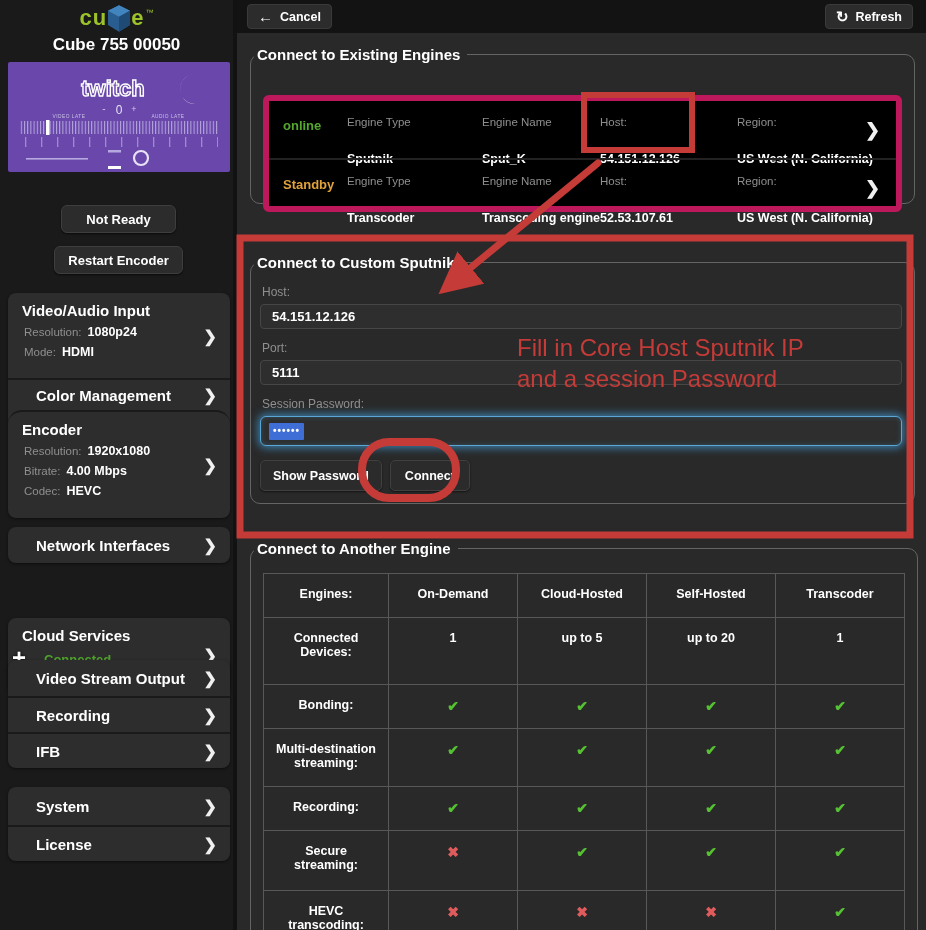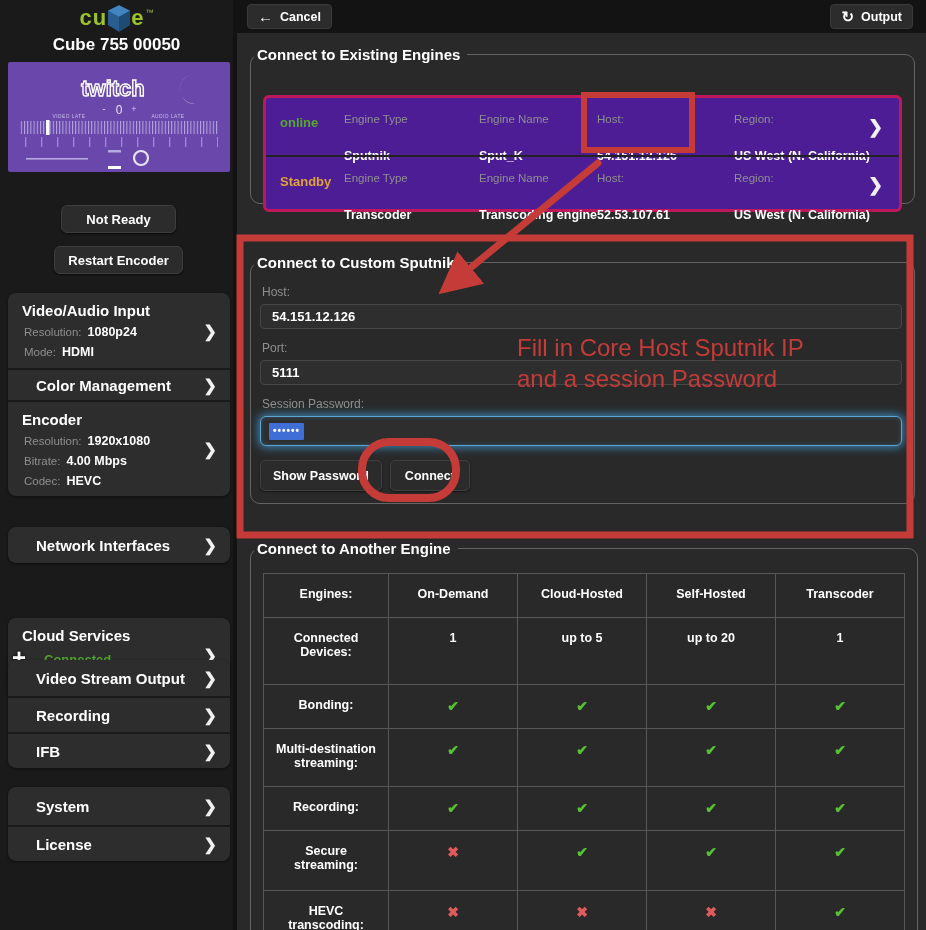--- a/index.html
+++ b/index.html
@@ -43,21 +43,21 @@
   .tb-refresh { right:13px; }
   .tb-ico { font-size:15px; font-weight:bold; }
   .tb-title { position:absolute; top:8px; left:0; width:100%; text-align:center; font-size:15px; font-weight:bold; }
   fieldset { position:absolute; border:1px solid #646464; border-radius:10px; padding:0; }
   legend { font-size:15px; font-weight:bold; color:#fff; padding:0 7px 0 3px; margin-left:3px; white-space:nowrap;}
   .f1 { left:13px; top:46px; width:665px; height:158px; }
   .f2 { left:13px; top:254px; width:665px; height:250px; }
   .f3 { left:13px; top:540px; width:665px; height:430px; }
   
   .engines { position:absolute; left:12px; right:12px; top:32px; height:117px;
-    background:#4c1d95; border:3px solid #be185d; border-radius:6px; }
+    background:#000000; border:6px solid #be185d; border-radius:6px; }
   .erow { position:relative; height:57px; cursor:pointer; }
   .erow + .erow { border-top:2px solid #222; }
   .estatus { position:absolute; left:14px; top:17px; font-size:13px; font-weight:bold; }
   .efield { position:absolute; top:15px; }
   .ef-0 { left:78px; } .ef-1 { left:213px; } .ef-2 { left:331px; } .ef-3 { left:468px; }
   .elabel { font-size:11.5px; color:#8f8f8f; }
   .evalue { font-size:12.5px; font-weight:bold; margin-top:24px; white-space:nowrap; }
   .erow .chev { right:16px; font-size:18px; }
   
   .f2-inner { padding:2px 12px 0 9px; }
@@ -131,31 +131,31 @@
         <rect x="18" y="96" width="62" height="1.6" fill="#b6a9df"></rect>
         <circle cx="133" cy="96" r="7" fill="none" stroke="#e8e2f7" stroke-width="2.2"></circle>
         <rect x="100" y="104" width="13" height="3" fill="#ffffff"></rect>
       </svg>
     </div>
 
     <button class="side-btn btn-notready">Not Ready</button>
     <button class="side-btn btn-restart">Restart Encoder</button>
 
     <div class="sgroup" style="top:293px;">
-      <div class="srow" style="height:75px;">
+      <div class="srow" style="height:85px;">
         <div class="s-title">Video/Audio Input</div>
         <div class="s-detail"><span>Resolution:</span><b>1080p24</b></div>
         <div class="s-detail"><span>Mode:</span><b>HDMI</b></div>
         <span class="chev">❯</span>
       </div>
       <div class="srow" style="height:32px;">
         <div class="s-title centered">Color Management</div>
         <span class="chev">❯</span>
       </div>
-      <div class="srow" style="height:96px;">
+      <div class="srow" style="height:108px;border-radius:14px;">
         <div class="s-title">Encoder</div>
         <div class="s-detail"><span>Resolution:</span><b>1920x1080</b></div>
         <div class="s-detail"><span>Bitrate:</span><b>4.00 Mbps</b></div>
         <div class="s-detail"><span>Codec:</span><b>HEVC</b></div>
         <span class="chev">❯</span>
       </div>
     </div>
 
     <div class="scard srow" style="top:527px; height:36px;">
       <div class="s-title centered">Network Interfaces</div>
@@ -197,21 +197,21 @@
   </aside>
 
   <main class="main">
     <div class="topbar">
       <button class="tb-btn tb-cancel">
         <span class="tb-ico">←</span>
         <span>Cancel</span>
       </button>
       <button class="tb-btn tb-refresh">
         <span class="tb-ico">↻</span>
-        <span>Output</span>
+        <span>Refresh</span>
       </button>
     </div>
 
     <fieldset class="f1">
       <legend>Connect to Existing Engines</legend>
       <div class="engines">
         <div class="erow">
           <span class="estatus" style="color: rgb(85, 168, 45);">online</span>
           <div class="efield ef-0">
             <div class="elabel">Engine Type</div>

